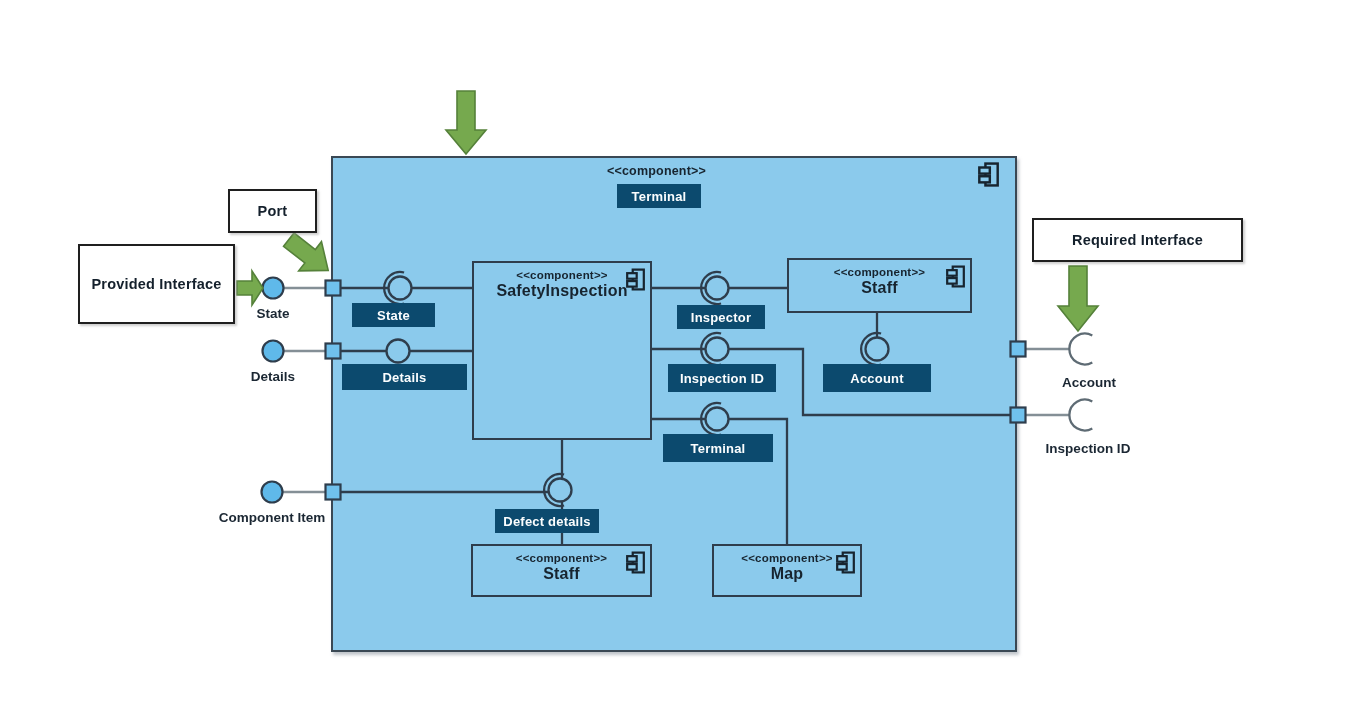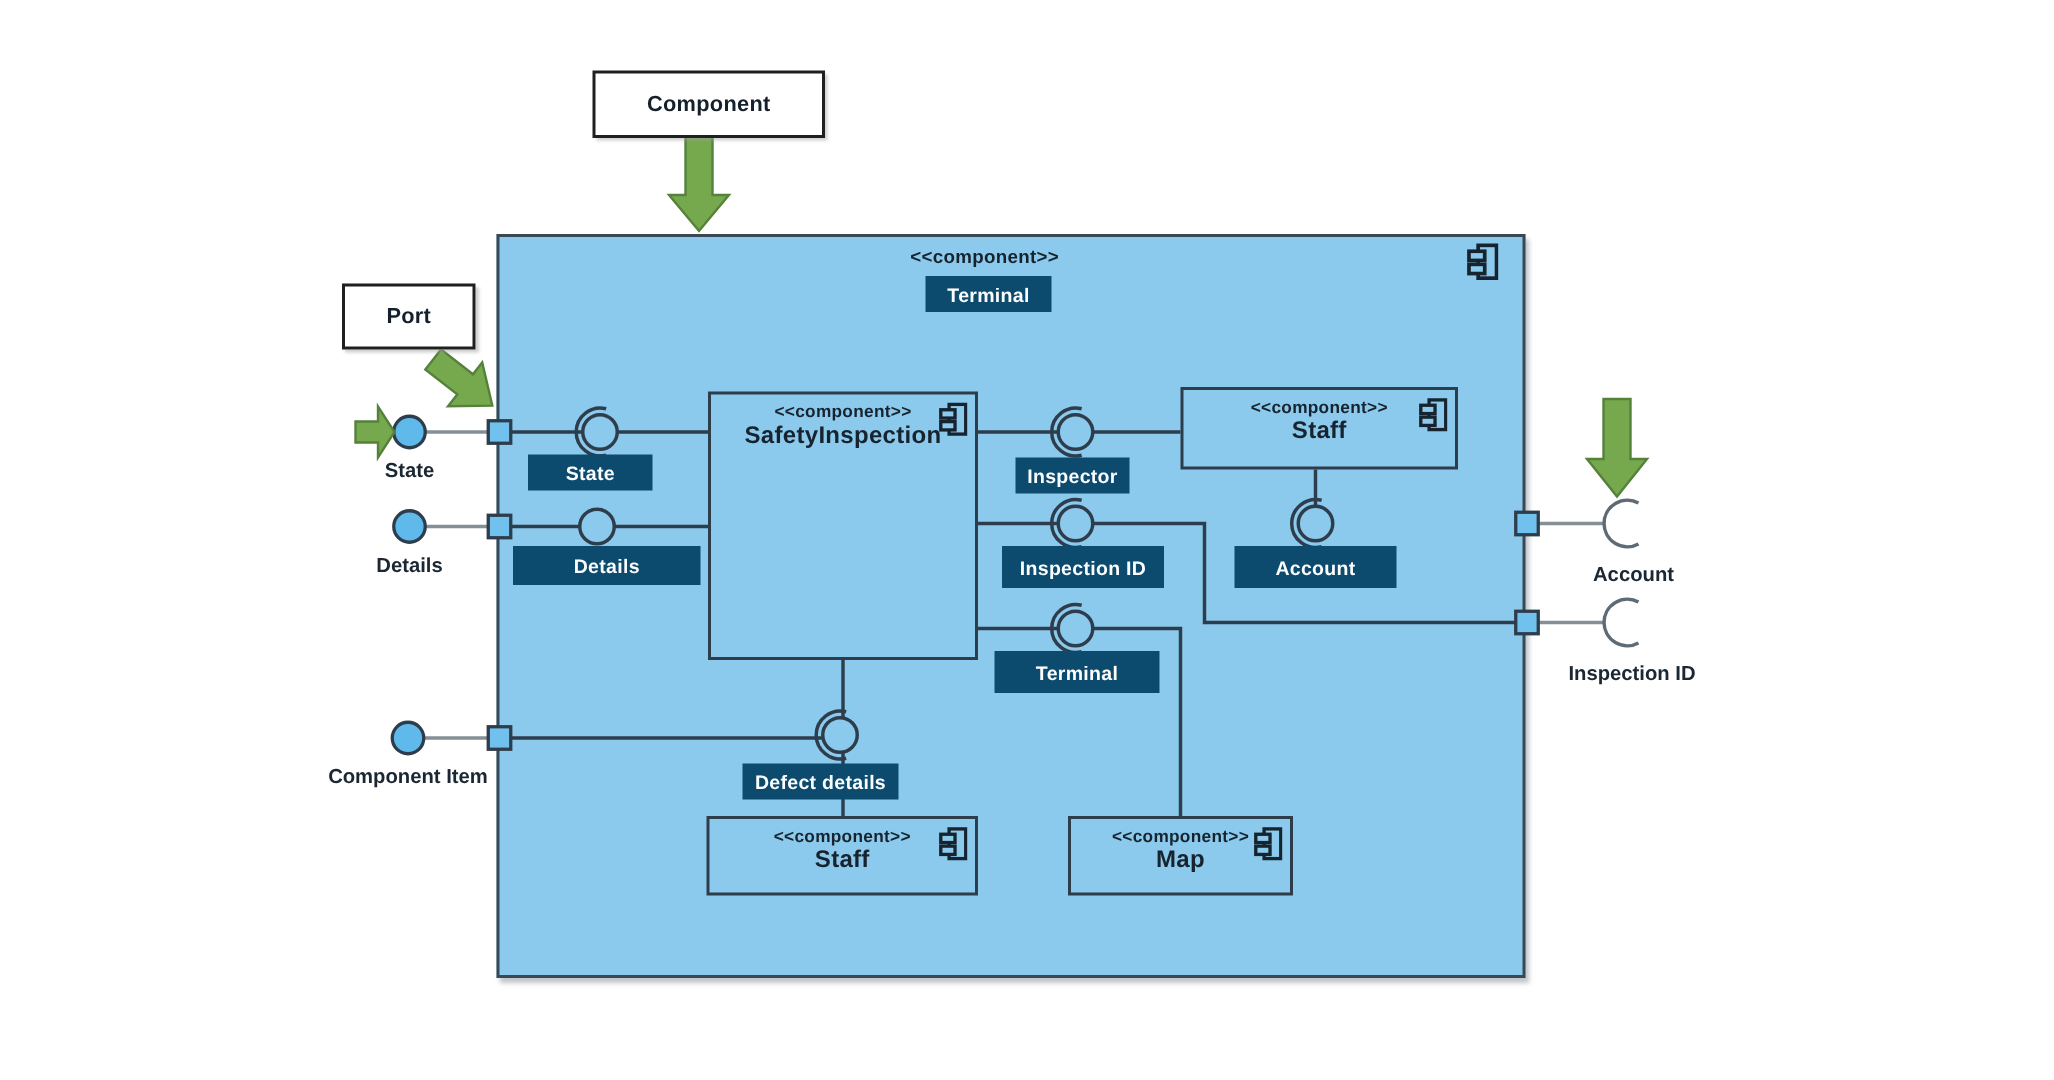--- a/index.html
+++ b/index.html
@@ -154,28 +154,29 @@
       <div class="cname">Map</div>
       <svg class="cicon" width="19" height="23" viewBox="0 0 24 28">
         <rect x="8.5" y="1.5" width="14" height="25"></rect>
           <rect x="1.5" y="6" width="12" height="7"></rect>
           <rect x="1.5" y="16" width="12" height="7"></rect>
       </svg>
     </div>
 
     <div class="chip" style="left:352px;top:303px;width:83px;height:24px;">State</div>
     <div class="chip" style="left:342px;top:364px;width:125px;height:26px;">Details</div>
-    <div class="chip" style="left:677px;top:305px;width:76px;height:24px;">Inspector</div>
+    <div class="chip" style="left:677px;top:305px;width:88px;height:24px;">Inspector</div>
     <div class="chip" style="left:668px;top:364px;width:108px;height:28px;">Inspection ID</div>
     <div class="chip" style="left:663px;top:434px;width:110px;height:28px;">Terminal</div>
     <div class="chip" style="left:823px;top:364px;width:108px;height:28px;">Account</div>
     <div class="chip" style="left:495px;top:509px;width:104px;height:24px;">Defect details</div>
 
     <div class="elabel" style="left:273px;top:306px;">State</div>
     <div class="elabel" style="left:273px;top:369px;">Details</div>
     <div class="elabel" style="left:272px;top:510px;">Component Item</div>
     <div class="elabel" style="left:1089px;top:375px;">Account</div>
     <div class="elabel" style="left:1088px;top:441px;">Inspection ID</div>
 
-    <div class="callout" style="left:395px;top:47px;width:155px;height:45px;">Component</div>
     <div class="callout" style="left:228px;top:189px;width:89px;height:44px;">Port</div>
+    <div class="callout" style="left:78px;top:244px;width:157px;height:80px;">Provided Interface</div>
+    <div class="callout" style="left:1032px;top:218px;width:211px;height:44px;">Required Interface</div>
   </div>
 </div>
 
 </body></html>

